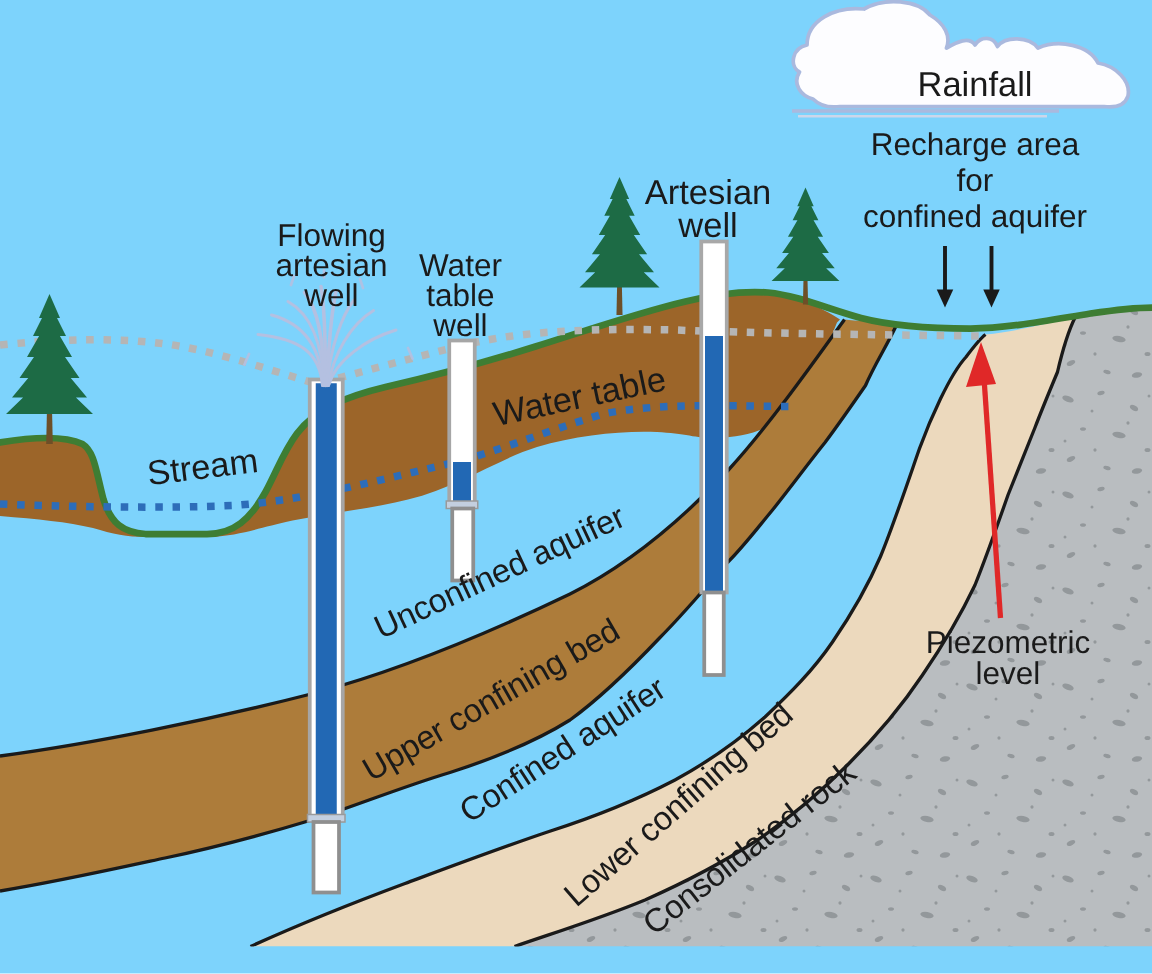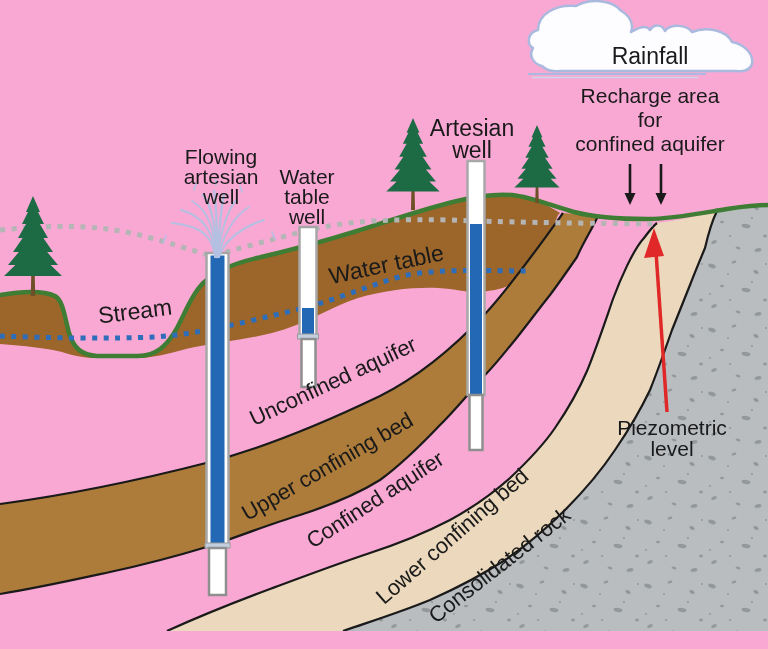--- a/index.html
+++ b/index.html
@@ -1,17 +1,17 @@
 <!DOCTYPE html>
 <html><head>
 <meta charset="utf-8">
 <title>Diagram</title>
 <style>
   html,body{margin:0;padding:0;background:#ffffff;}
-  .stage{position:relative;width:768px;height:649px;background:#f9a8d4;overflow:hidden;}
+  .stage{position:relative;width:768px;height:649px;background:#7dd3fc;overflow:hidden;}
   svg{display:block;}
   text{
     font-family:"Liberation Sans", sans-serif;
     fill:#1a1a1a;
   }
   .lbl{font-size:21px;}
   .lbl-lg{font-size:23px;}
   .layer-lbl{font-size:22px;letter-spacing:-0.2px;}
   .mid{text-anchor:middle;}
 </style>

